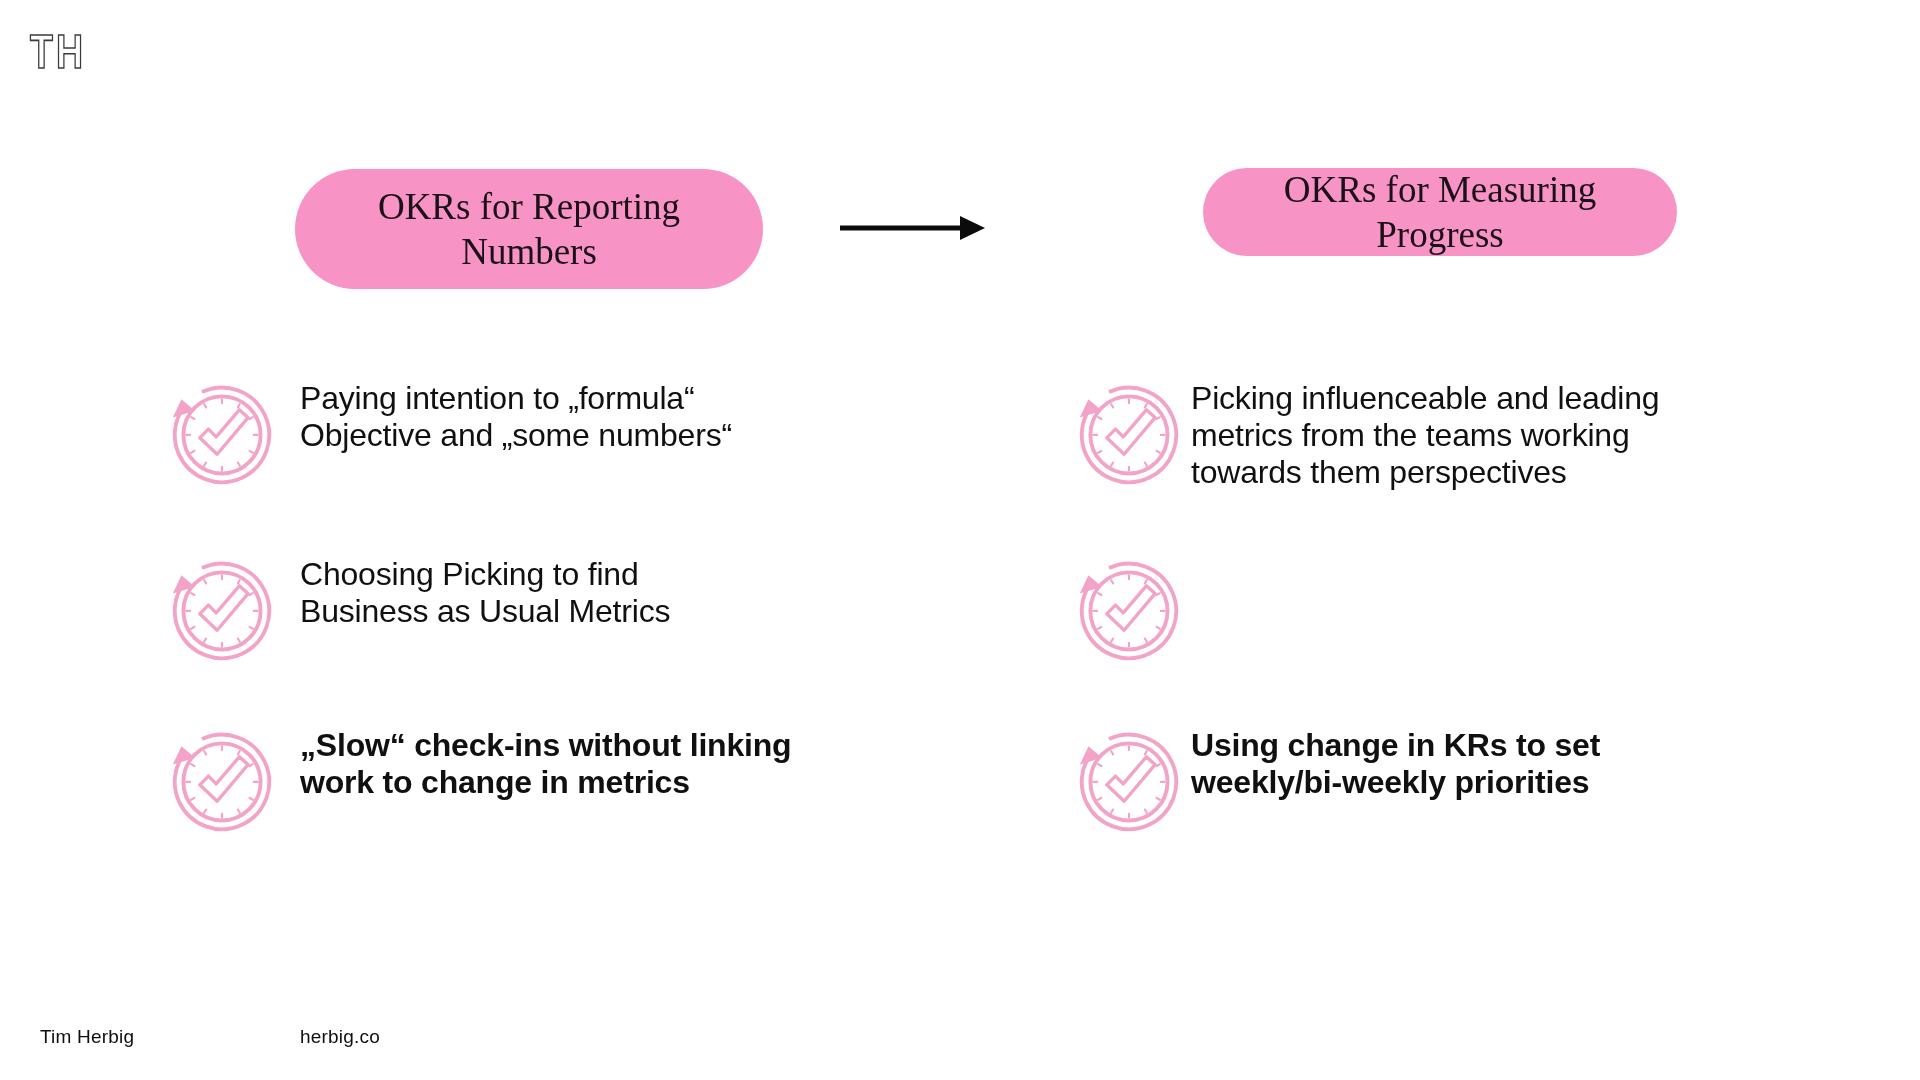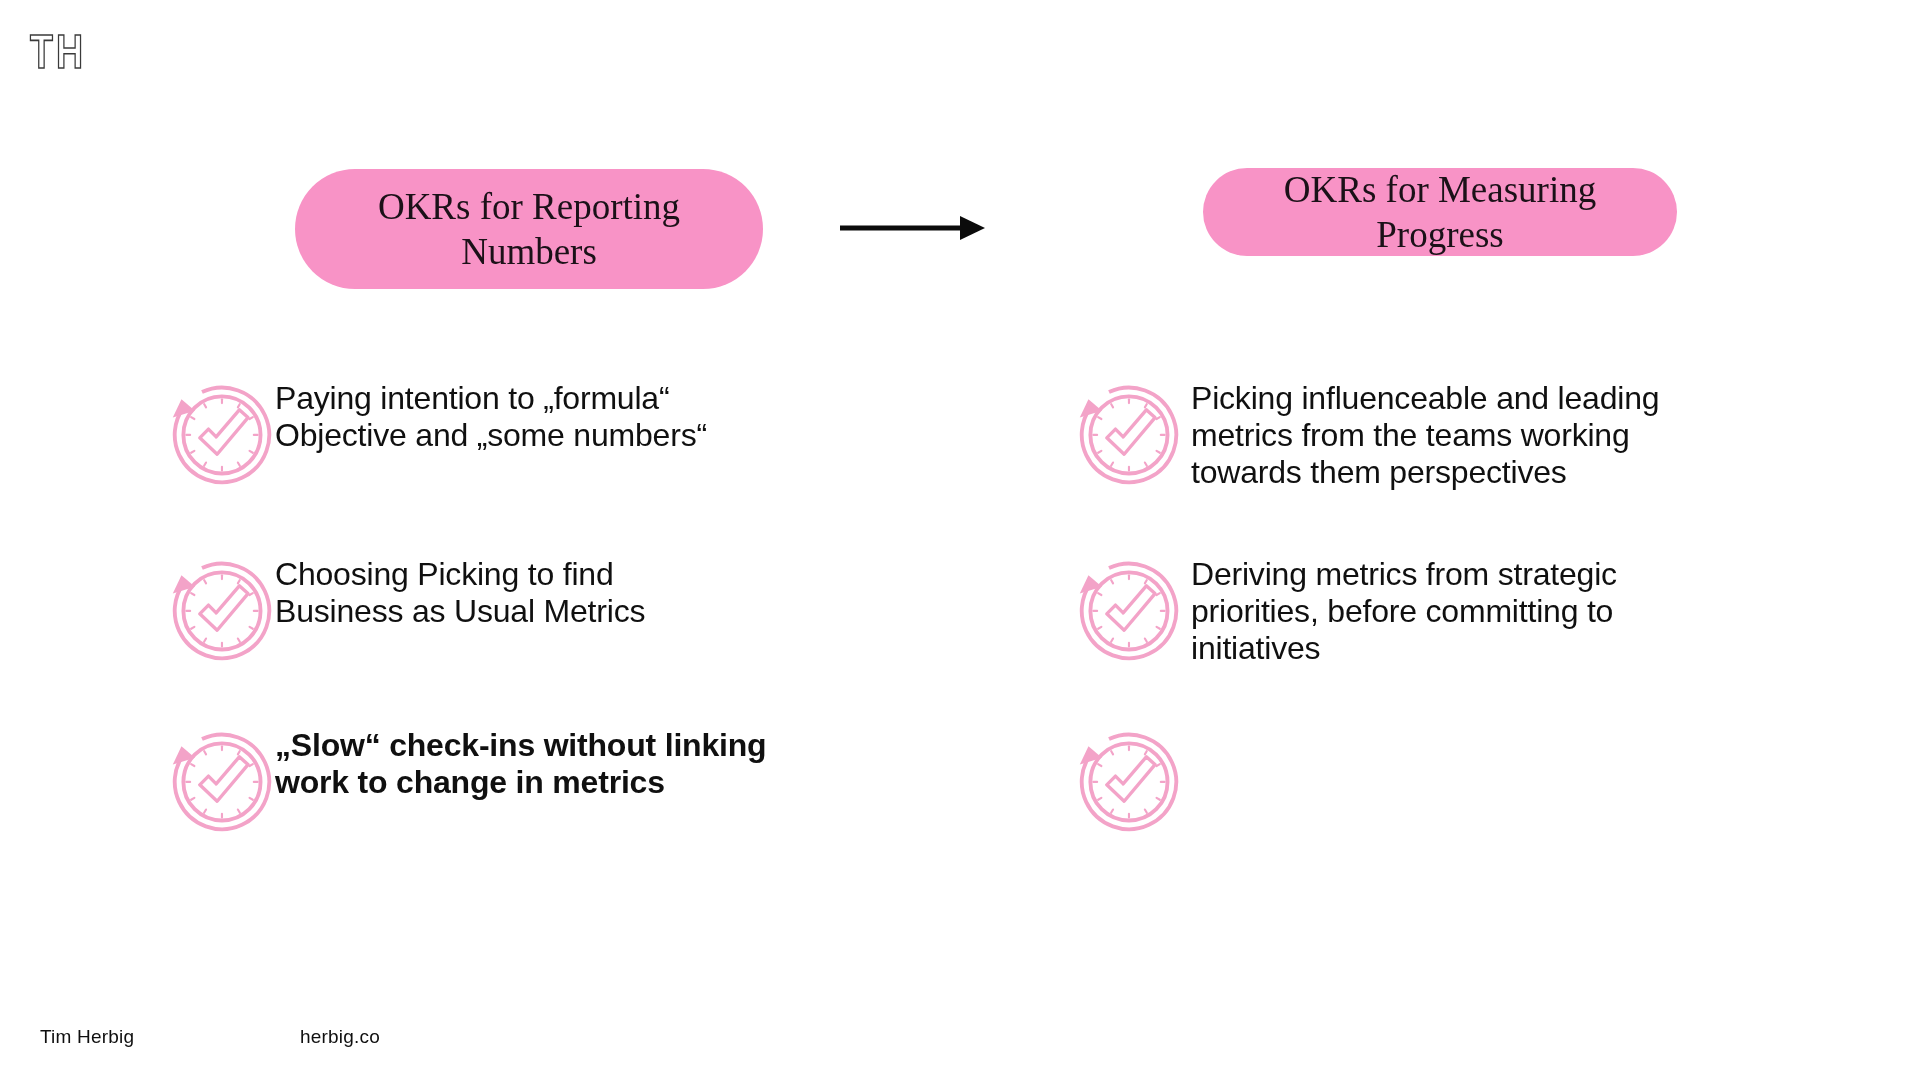--- a/index.html
+++ b/index.html
@@ -36,21 +36,21 @@
     white-space:pre-line;
   }
   #pill-left {left:295px;top:169px;width:468px;height:120px;}
   #pill-right{left:1203px;top:168px;width:474px;height:88px;}
   
   #arrow{position:absolute;left:838px;top:204px;}
   
   .row{position:absolute;display:flex;align-items:flex-start;}
   .row .icon-wrap{flex:0 0 auto;}
   .row-left {left:167px;}
-  .row-left  .item-text{}
+  .row-left  .item-text{margin-left:25px;}
   .row-right{left:1074px;}
   .row-right .item-text{margin-left:9px;}
   #row-l1,#row-r1{top:379px;}
   #row-l2,#row-r2{top:555px;}
   #row-l3,#row-r3{top:726px;font-weight:bold;}
   .item-text{
     white-space:pre-line;
     font-size:32px;line-height:37px;
     letter-spacing:-0.2px;
     color:#101010;
@@ -150,27 +150,26 @@
 metrics from the teams working
 towards them perspectives</div>
 </div>
 
 <div class="row row-right" id="row-r2">
   <span class="icon-wrap">
     <svg width="108" height="108" viewBox="0 0 112 112">
         <use href="#clock-check"></use>
       </svg>
   </span>
-  <div class="item-text">Deriving metrics from strategic
-priorities, before committing to
-initiatives</div>
 </div>
 
 <div class="row row-right" id="row-r3">
   <span class="icon-wrap">
     <svg width="108" height="108" viewBox="0 0 112 112">
         <use href="#clock-check"></use>
       </svg>
   </span>
+  <div class="item-text">Using change in KRs to set
+weekly/bi-weekly priorities</div>
 </div>
 
 <div class="footer-text" id="footer-author">Tim Herbig</div>
 <div class="footer-text" id="footer-site">herbig.co</div>
 
 </body></html>

